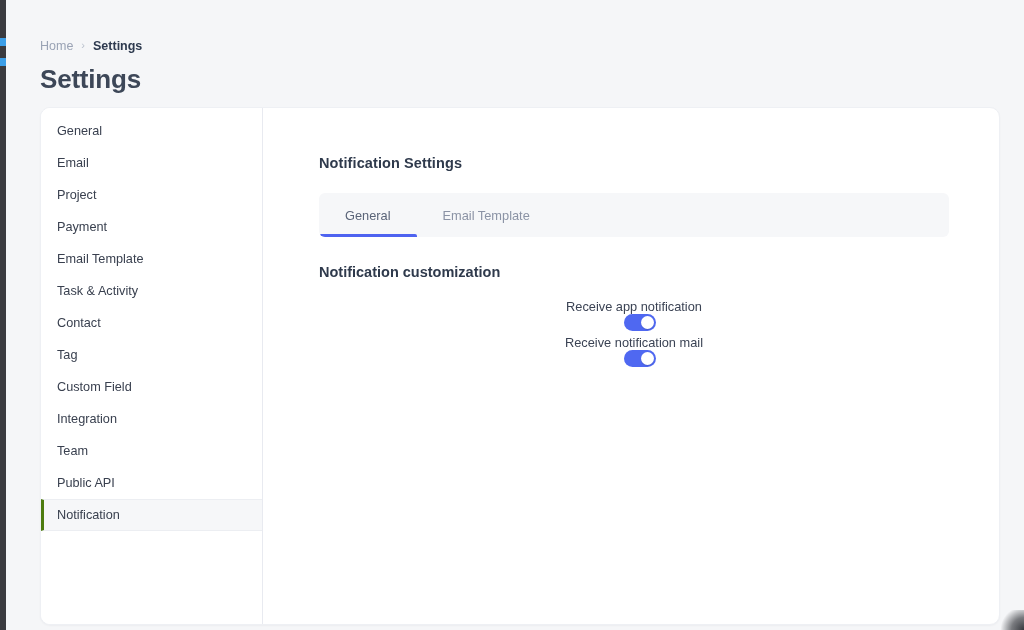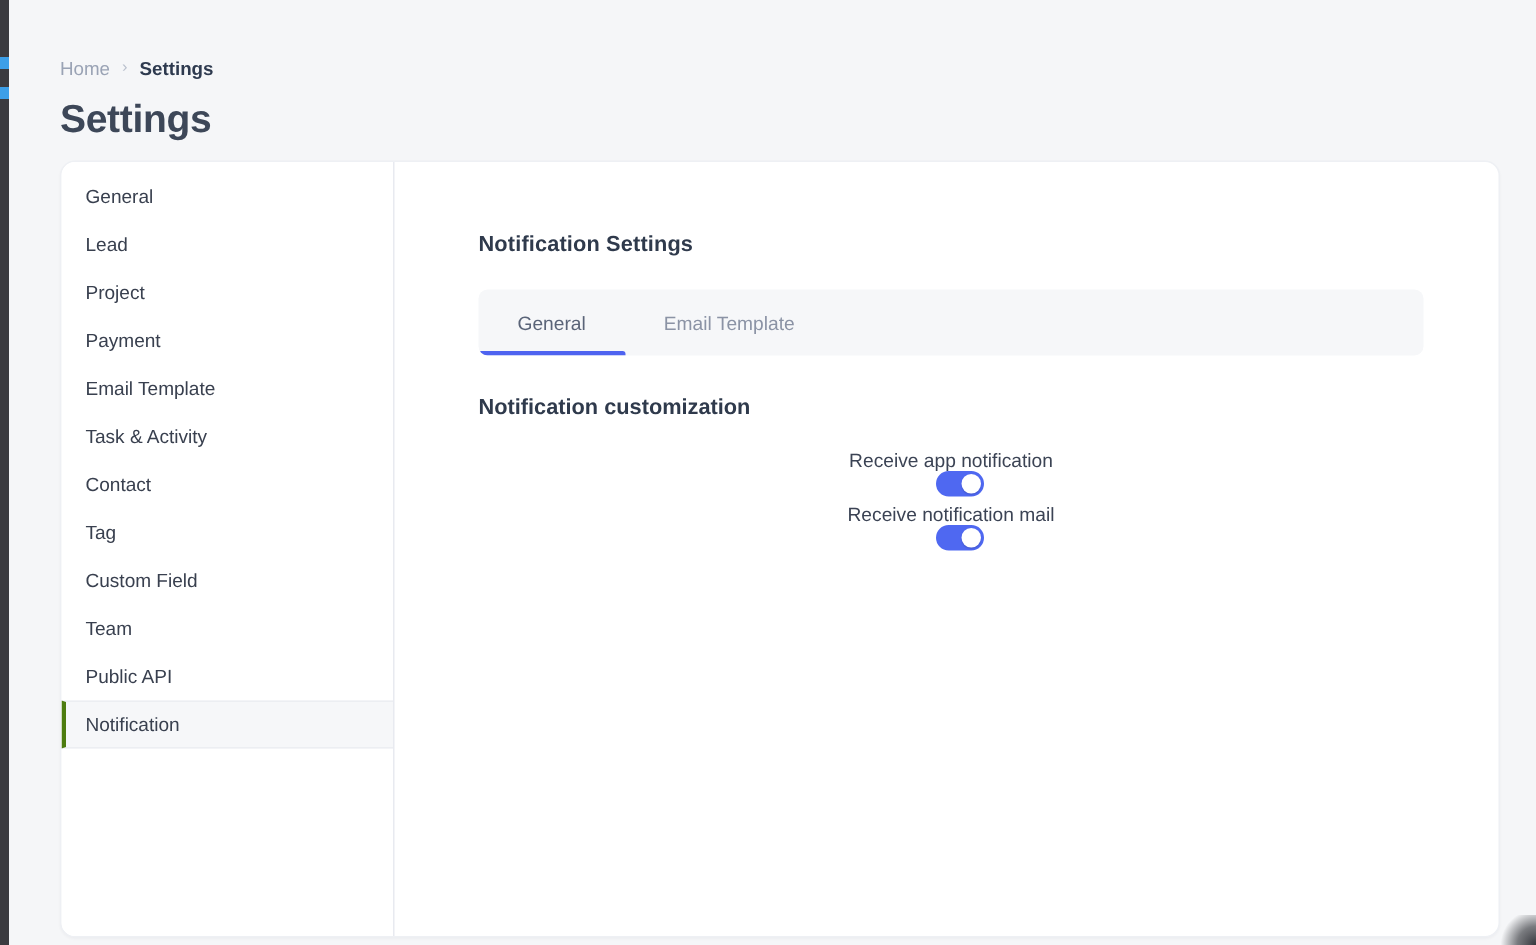--- a/index.html
+++ b/index.html
@@ -249,21 +249,21 @@
 
   <h1 class="page-title">Settings</h1>
 
   <div class="card">
 
     <nav class="settings-nav">
       <div class="nav-item">
         <span class="nav-item-label">General</span>
       </div>
       <div class="nav-item">
-        <span class="nav-item-label">Lead</span>
+        <span class="nav-item-label">Email</span>
       </div>
       <div class="nav-item">
         <span class="nav-item-label">Project</span>
       </div>
       <div class="nav-item">
         <span class="nav-item-label">Payment</span>
       </div>
       <div class="nav-item">
         <span class="nav-item-label">Email Template</span>
       </div>
@@ -271,20 +271,23 @@
         <span class="nav-item-label">Task &amp; Activity</span>
       </div>
       <div class="nav-item">
         <span class="nav-item-label">Contact</span>
       </div>
       <div class="nav-item">
         <span class="nav-item-label">Tag</span>
       </div>
       <div class="nav-item">
         <span class="nav-item-label">Custom Field</span>
+      </div>
+      <div class="nav-item">
+        <span class="nav-item-label">Integration</span>
       </div>
       <div class="nav-item">
         <span class="nav-item-label">Team</span>
       </div>
       <div class="nav-item">
         <span class="nav-item-label">Public API</span>
       </div>
       <div class="nav-item active">
         <span class="nav-item-label">Notification</span>
       </div>

